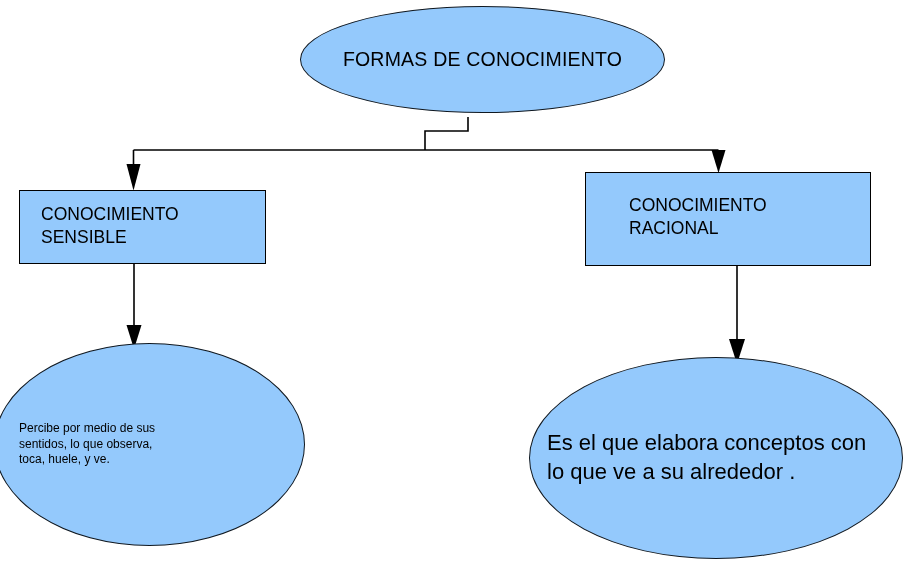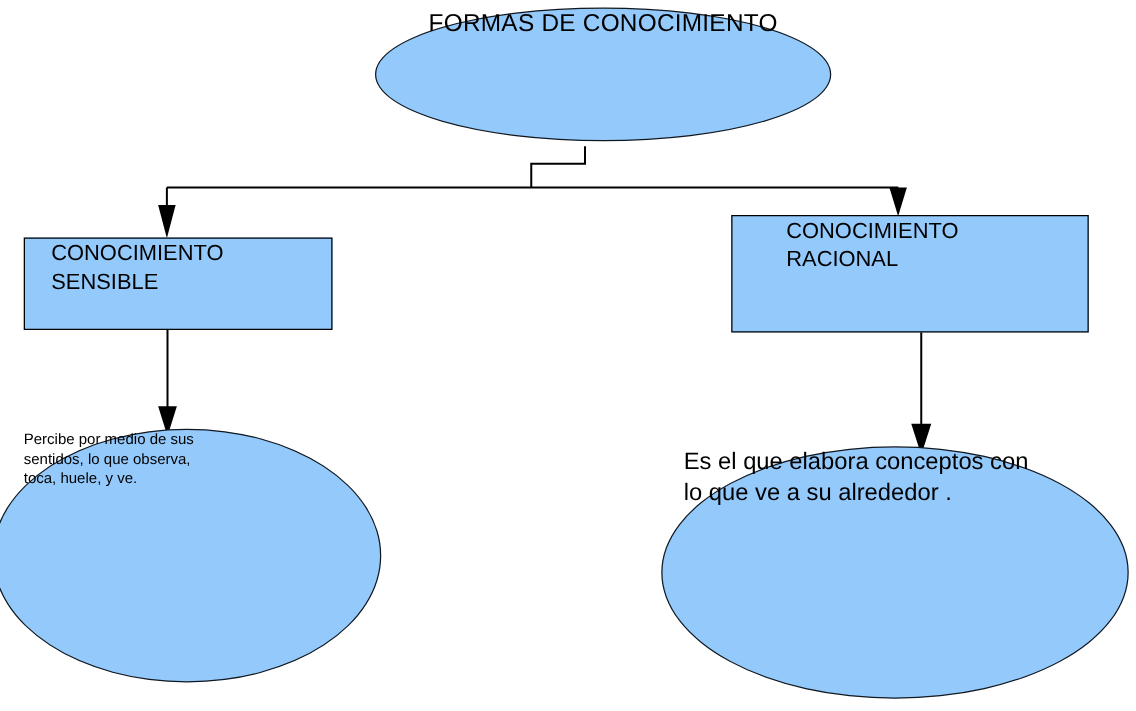--- a/index.html
+++ b/index.html
@@ -24,21 +24,21 @@
     top: 0;
     width: 909px;
     height: 569px;
     overflow: visible;
   }
   .node {
     position: absolute;
     box-sizing: border-box;
     color: #000000;
     display: flex;
-    align-items: flex-start;
+    align-items: center;
   }
   .node-text {
     white-space: pre-line;
     line-height: 1.30;
     color: #000000;
   }
 
   
   #node-root {
     left: 300px;
@@ -111,21 +111,21 @@
     top: 357px;
     width: 374px;
     height: 202px;
     background: #94c9fc;
     border: 1px solid #101820;
     border-radius: 50% / 50%;
     padding-left: 17px;
     padding-right: 16px;
   }
   #node-racional-detail .node-text {
-    font-size: 19px;
+    font-size: 22px;
     text-align: left;
   }
 </style>
 </head>
 <body>
 
 <div id="canvas">
 
   <svg class="edges" viewBox="0 0 909 569" width="909" height="569" xmlns="http://www.w3.org/2000/svg">
 

